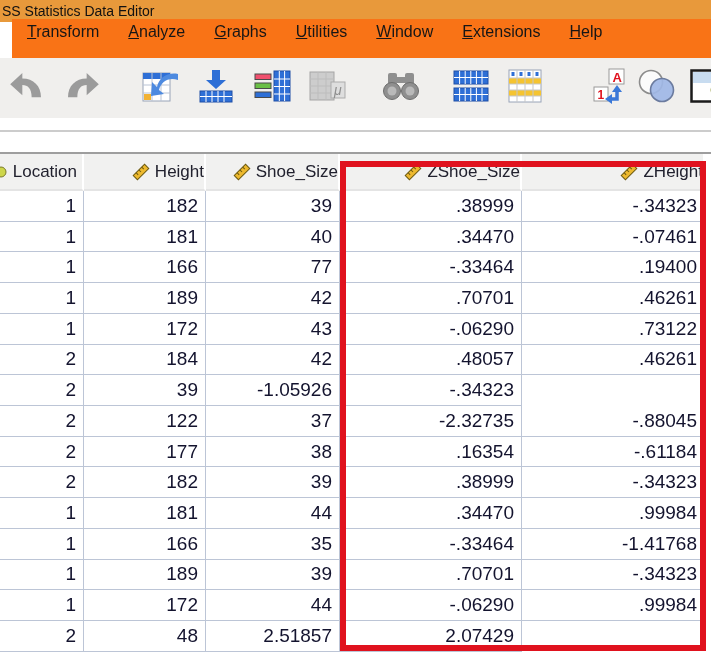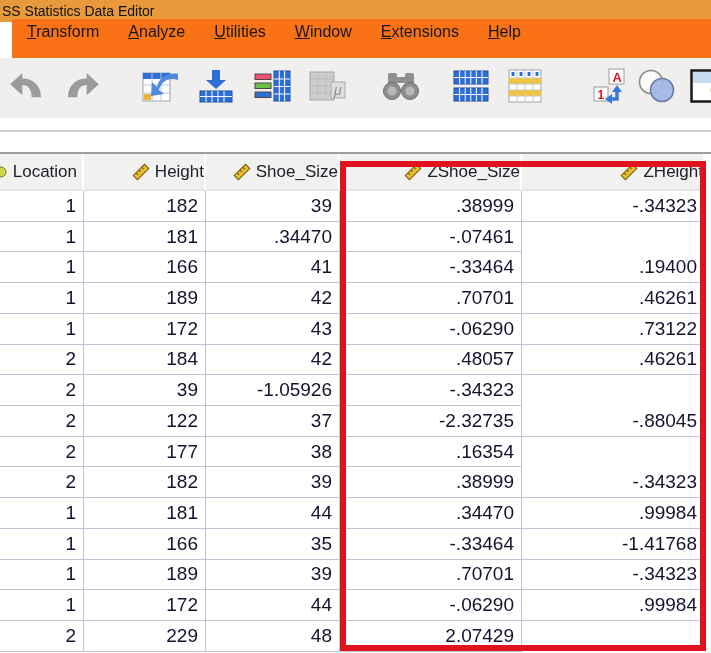--- a/index.html
+++ b/index.html
@@ -77,20 +77,21 @@
 </head>
 <body>
 
 <div class="titlebar">
   <span class="title">SS Statistics Data Editor</span>
 </div>
 
 <div class="menubar" id="menubar">
     <span class="menu-item">Transform</span>
     <span class="menu-item">Analyze</span>
+    <span class="menu-item">Graphs</span>
     <span class="menu-item">Utilities</span>
     <span class="menu-item">Window</span>
     <span class="menu-item">Extensions</span>
     <span class="menu-item">Help</span>
   </div>
 
 <div class="toolbar">
 
   <div class="tb" style="left:4px;width:46px;">
     <svg width="40" height="28" viewBox="0 0 40 30">
@@ -256,28 +257,29 @@
         <div class="data-cell">1</div>
         <div class="data-cell">182</div>
         <div class="data-cell">39</div>
         <div class="data-cell">.38999</div>
         <div class="data-cell">-.34323</div>
         <div class="data-cell filler"></div>
       </div>
       <div class="grid-row data-row">
         <div class="data-cell">1</div>
         <div class="data-cell">181</div>
+        <div class="data-cell">40</div>
         <div class="data-cell">.34470</div>
         <div class="data-cell">-.07461</div>
         <div class="data-cell filler"></div>
       </div>
       <div class="grid-row data-row">
         <div class="data-cell">1</div>
         <div class="data-cell">166</div>
-        <div class="data-cell">41</div>
+        <div class="data-cell">77</div>
         <div class="data-cell">-.33464</div>
         <div class="data-cell">.19400</div>
         <div class="data-cell filler"></div>
       </div>
       <div class="grid-row data-row">
         <div class="data-cell">1</div>
         <div class="data-cell">189</div>
         <div class="data-cell">42</div>
         <div class="data-cell">.70701</div>
         <div class="data-cell">.46261</div>
@@ -312,20 +314,21 @@
         <div class="data-cell">37</div>
         <div class="data-cell">-2.32735</div>
         <div class="data-cell">-.88045</div>
         <div class="data-cell filler"></div>
       </div>
       <div class="grid-row data-row">
         <div class="data-cell">2</div>
         <div class="data-cell">177</div>
         <div class="data-cell">38</div>
         <div class="data-cell">.16354</div>
+        <div class="data-cell">-.61184</div>
         <div class="data-cell filler"></div>
       </div>
       <div class="grid-row data-row">
         <div class="data-cell">2</div>
         <div class="data-cell">182</div>
         <div class="data-cell">39</div>
         <div class="data-cell">.38999</div>
         <div class="data-cell">-.34323</div>
         <div class="data-cell filler"></div>
       </div>
@@ -356,21 +359,21 @@
       <div class="grid-row data-row">
         <div class="data-cell">1</div>
         <div class="data-cell">172</div>
         <div class="data-cell">44</div>
         <div class="data-cell">-.06290</div>
         <div class="data-cell">.99984</div>
         <div class="data-cell filler"></div>
       </div>
       <div class="grid-row data-row">
         <div class="data-cell">2</div>
-        <div class="data-cell">229</div>
         <div class="data-cell">48</div>
+        <div class="data-cell">2.51857</div>
         <div class="data-cell">2.07429</div>
         <div class="data-cell filler"></div>
       </div>
     </div>
 </div>
 
 <div class="red-rect"></div>
 
 </body></html>

